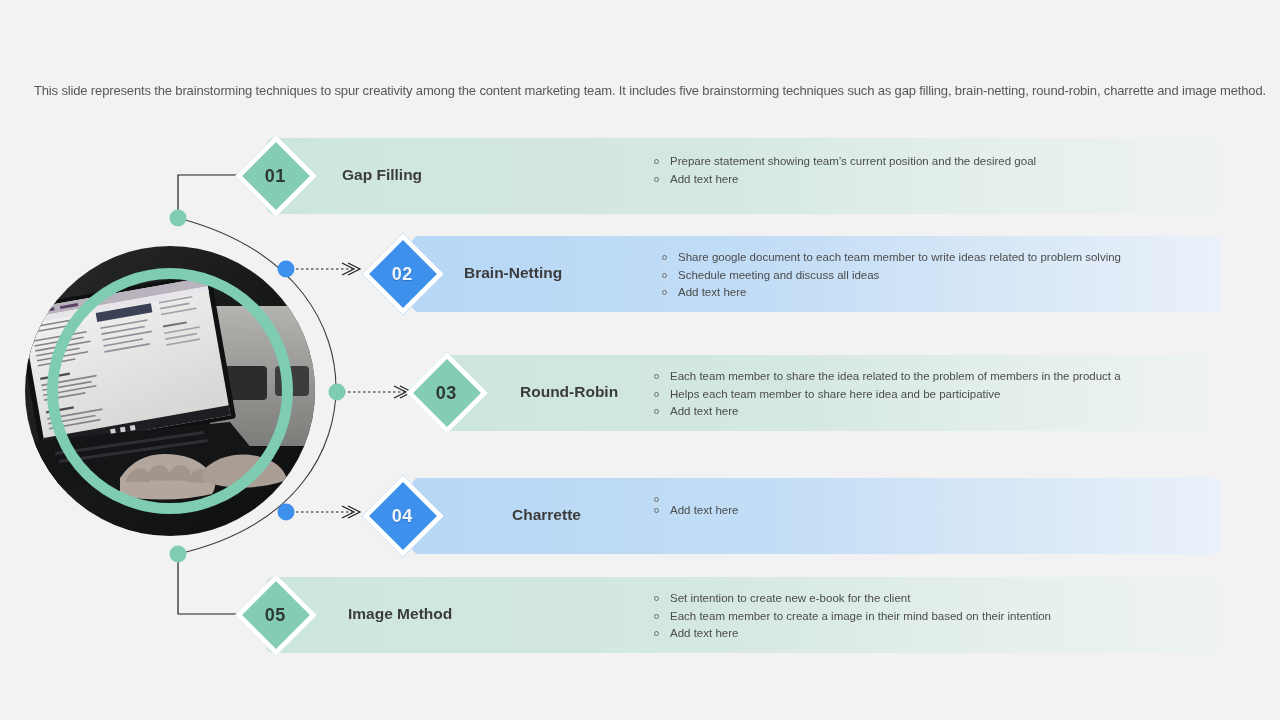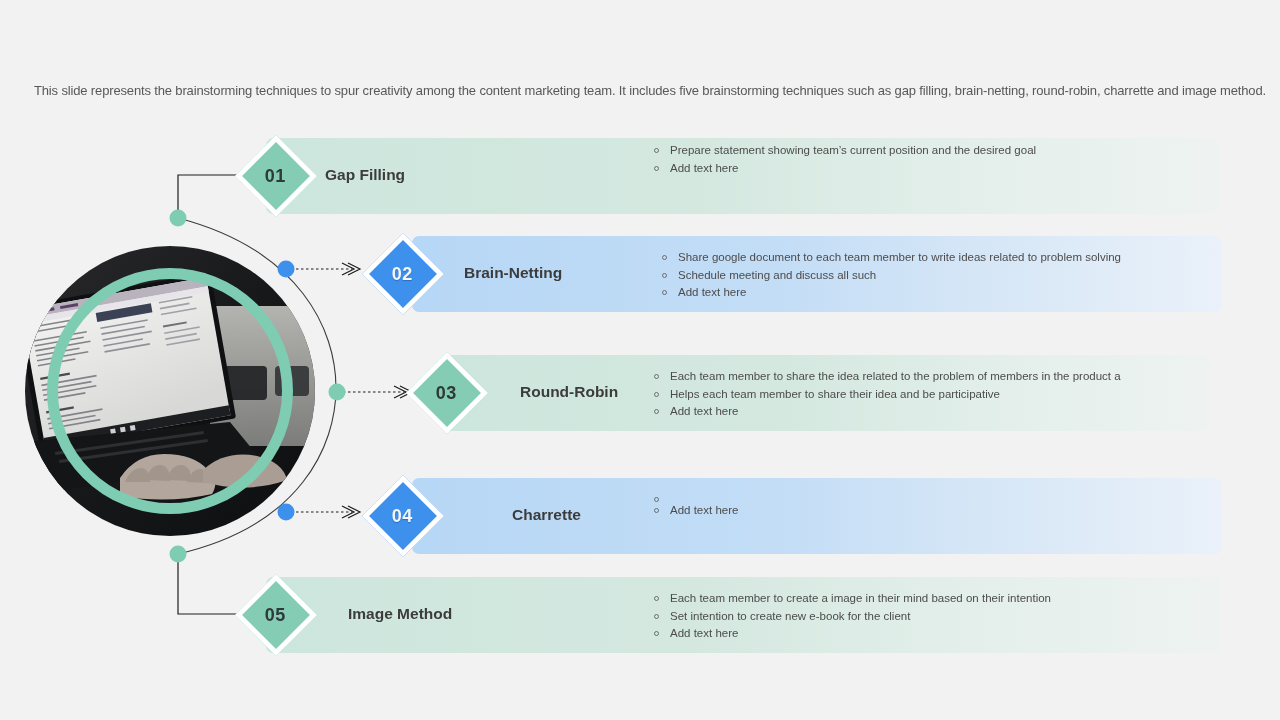--- a/index.html
+++ b/index.html
@@ -213,22 +213,22 @@
     <circle cx="337" cy="272" r="8.5" fill="#7ecdb3"></circle>
     <circle cx="286" cy="392" r="8.5" fill="#3d90ec"></circle>
     <circle cx="178" cy="434" r="8.5" fill="#7ecdb3"></circle>
   </svg>
 
   <div class="row" style="left:0; top:138px;">
     <div class="band green" style="left:266px; width:954px;"></div>
     <div class="diamond green" style="left:247px; top:9px;">
       <span>01</span>
     </div>
-    <div class="row-title" style="left:325px; top:28px;">Gap Filling</div>
-    <div class="bullets" style="left:654px; top:4px;">
+    <div class="row-title" style="left:342px; top:28px;">Gap Filling</div>
+    <div class="bullets" style="left:654px; top:15px;">
       <div class="bullet">
           <i class="dot"></i>
           <span>Prepare statement showing team’s current position and the desired goal</span>
         </div>
       <div class="bullet">
           <i class="dot"></i>
           <span>Add text here</span>
         </div>
     </div>
   </div>
@@ -239,21 +239,21 @@
       <span>02</span>
     </div>
     <div class="row-title" style="left:464px; top:28px;">Brain-Netting</div>
     <div class="bullets" style="left:662px; top:13px;">
       <div class="bullet">
           <i class="dot"></i>
           <span>Share google document to each team member to write ideas related to problem solving</span>
         </div>
       <div class="bullet">
           <i class="dot"></i>
-          <span>Schedule meeting and discuss all such</span>
+          <span>Schedule meeting and discuss all ideas</span>
         </div>
       <div class="bullet">
           <i class="dot"></i>
           <span>Add text here</span>
         </div>
     </div>
   </div>
 
   <div class="row" style="left:0; top:355px;">
     <div class="band green" style="left:440px; width:770px;"></div>
@@ -261,21 +261,21 @@
       <span>03</span>
     </div>
     <div class="row-title" style="left:508px; top:28px;margin-left:12px;">Round-Robin</div>
     <div class="bullets" style="left:654px; top:13px;">
       <div class="bullet">
           <i class="dot"></i>
           <span>Each team member to share the idea related to the problem of members in the product a</span>
         </div>
       <div class="bullet">
           <i class="dot"></i>
-          <span>Helps each team member to share their idea and be participative</span>
+          <span>Helps each team member to share here idea and be participative</span>
         </div>
       <div class="bullet">
           <i class="dot"></i>
           <span>Add text here</span>
         </div>
     </div>
   </div>
 
   <div class="row" style="left:0; top:478px;">
     <div class="band blue" style="left:412px; width:810px;"></div>
@@ -296,26 +296,26 @@
 
   <div class="row" style="left:0; top:577px;">
     <div class="band green" style="left:266px; width:954px;"></div>
     <div class="diamond green" style="left:247px; top:9px;">
       <span>05</span>
     </div>
     <div class="row-title" style="left:348px; top:28px;">Image Method</div>
     <div class="bullets" style="left:654px; top:13px;">
       <div class="bullet">
           <i class="dot"></i>
+          <span>Set intention to create new e-book for the client</span>
+        </div>
+      <div class="bullet">
+          <i class="dot"></i>
           <span>Each team member to create a image in their mind based on their intention</span>
         </div>
       <div class="bullet">
           <i class="dot"></i>
-          <span>Set intention to create new e-book for the client</span>
-        </div>
-      <div class="bullet">
-          <i class="dot"></i>
           <span>Add text here</span>
         </div>
     </div>
   </div>
 
 </div>
 
 </body></html>

